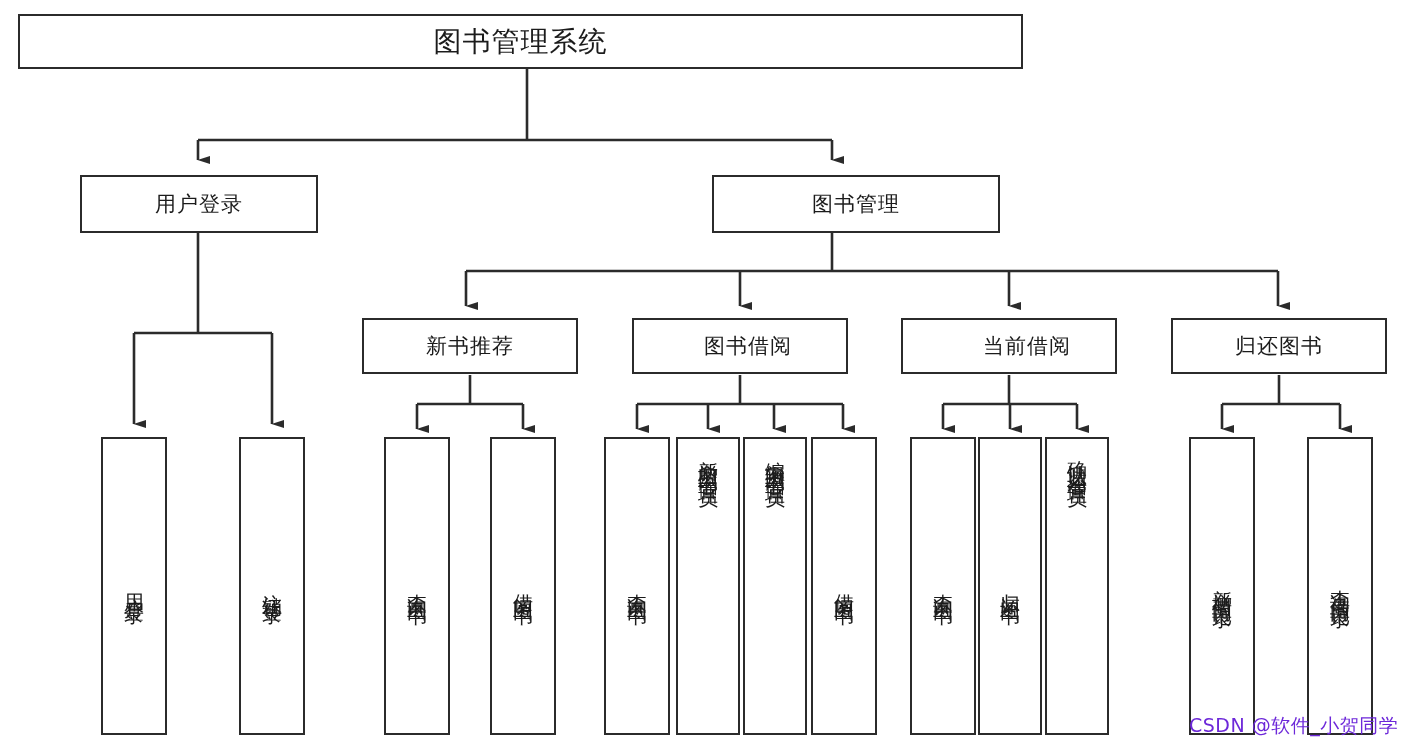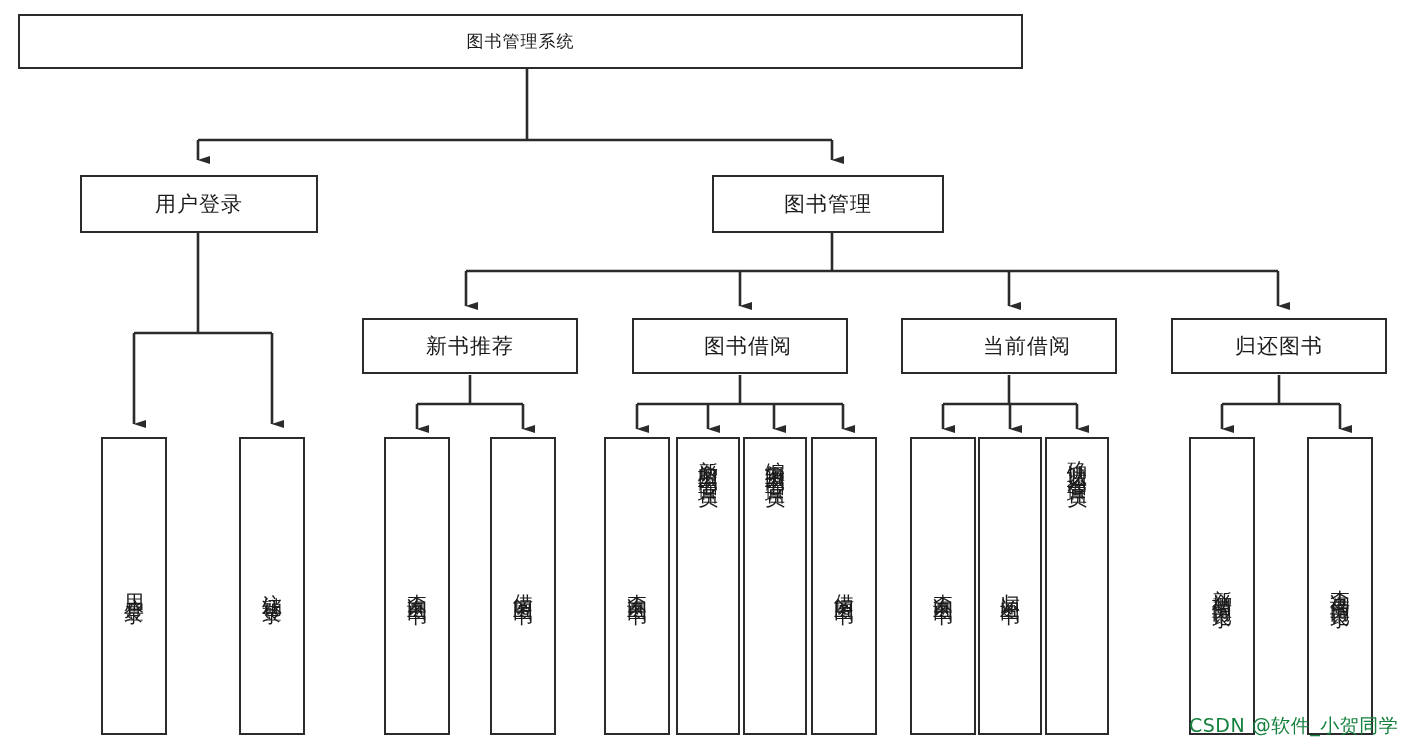--- a/index.html
+++ b/index.html
@@ -32,21 +32,21 @@
     border: 2px solid #2b2b2b;
     background: #ffffff;
     display: flex;
     align-items: center;
     justify-content: center;
     font-size: 21px;
     letter-spacing: 1px;
     color: #1b1b1b;
   }
   .node.root {
-    font-size: 17px;
+    font-size: 28px;
   }
   .node.leaf {
     writing-mode: vertical-rl;
     text-orientation: upright;
     align-items: center;
     justify-content: center;
     font-size: 20px;
     letter-spacing: 4px;
     line-height: 1.05;
     padding: 6px 0;
@@ -55,21 +55,21 @@
     justify-content: flex-start;
   }
   .leaf-label {
     writing-mode: vertical-rl;
     text-orientation: upright;
     white-space: nowrap;
   }
   .watermark {
     position: absolute;
     font-size: 19px;
-    color: #15803d;
+    color: #6d28d9;
     letter-spacing: 0.5px;
     white-space: nowrap;
     font-family: "DejaVu Sans", "Liberation Sans", sans-serif;
   }
 </style>
 </head>
 <body>
 
 <div id="canvas">
 
@@ -121,21 +121,21 @@
       <path d="M1279,375 L1279,404"></path>
       <path d="M1222,404 L1340,404"></path>
       <path d="M1222,404 L1222,429" marker-end="url(#arrow)"></path>
       <path d="M1340,404 L1340,429" marker-end="url(#arrow)"></path>
     </g>
   </svg>
 
   <div class="node root" style="left:18px; top:14px; width:1005px; height:55px;">图书管理系统</div>
 
   <div class="node" style="left:80px; top:175px; width:238px; height:58px;">用户登录</div>
-  <div class="node" style="left:712px; top:175px; width:232px; height:58px;">图书管理</div>
+  <div class="node" style="left:712px; top:175px; width:288px; height:58px;">图书管理</div>
 
   <div class="node" style="left:362px; top:318px; width:216px; height:56px;">新书推荐</div>
   <div class="node" style="left:632px; top:318px; width:216px; height:56px;padding-left:16px;">图书借阅</div>
   <div class="node" style="left:901px; top:318px; width:216px; height:56px;padding-left:36px;">当前借阅</div>
   <div class="node" style="left:1171px; top:318px; width:216px; height:56px;">归还图书</div>
 
   <div class="node leaf" style="left:101px; top:437px; width:66px; height:298px;">
     <span class="leaf-label">用户登录</span>
   </div>
   <div class="node leaf" style="left:239px; top:437px; width:66px; height:298px;">

